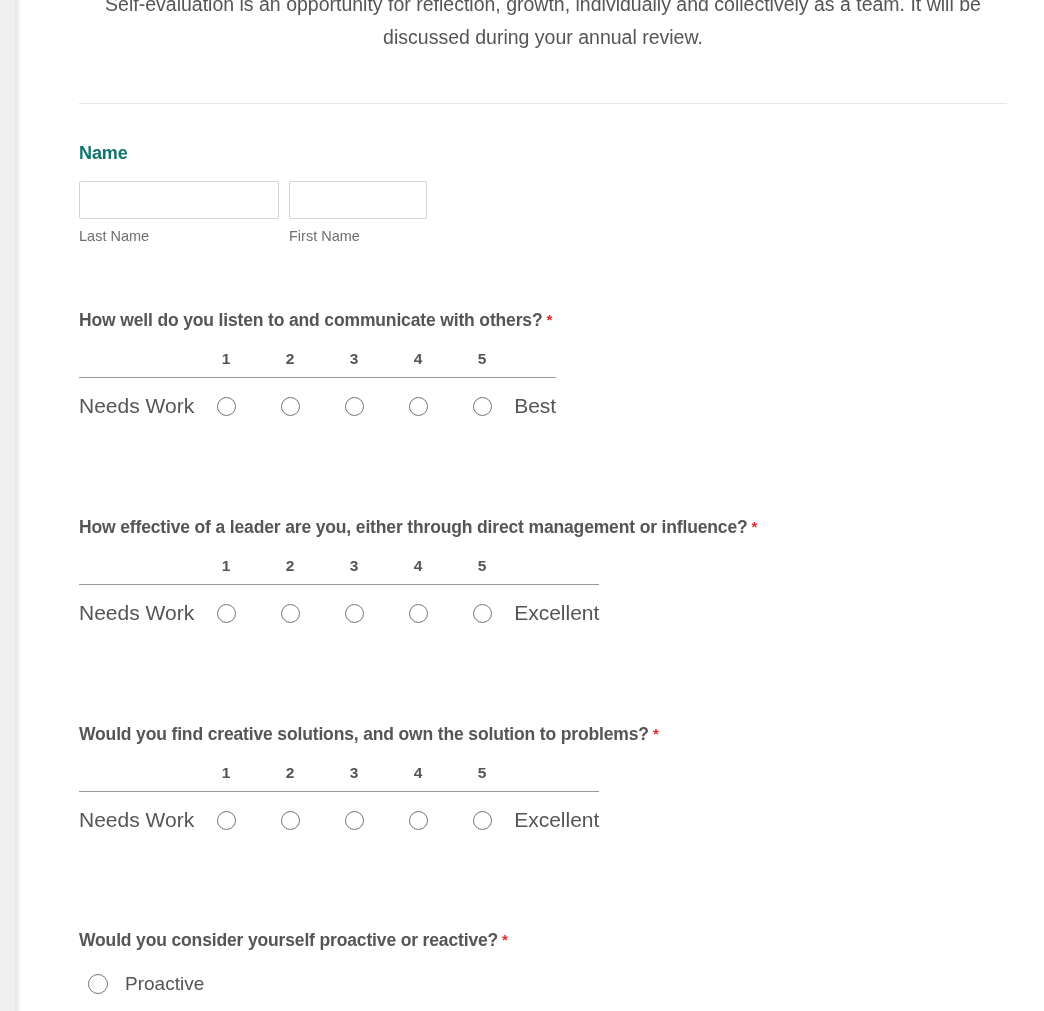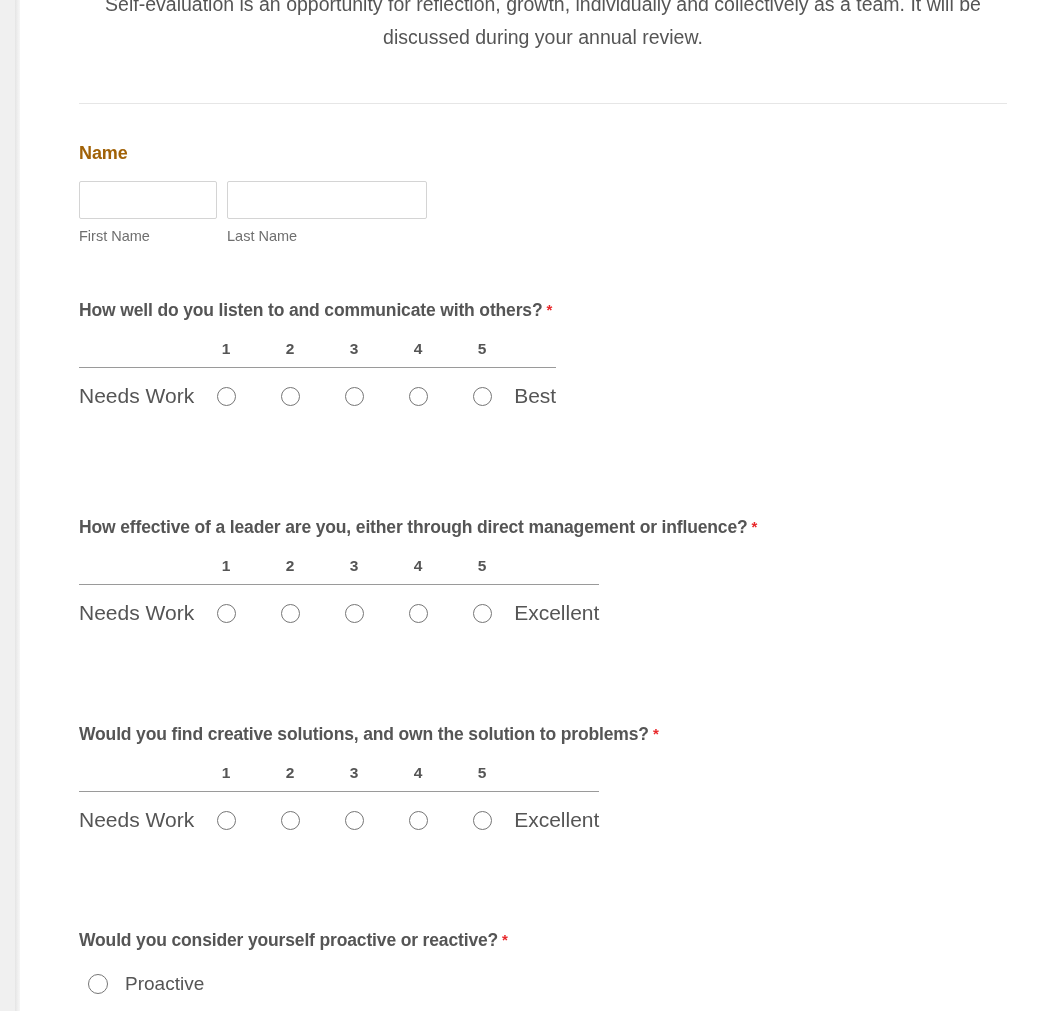--- a/index.html
+++ b/index.html
@@ -52,21 +52,21 @@
     top: 103px;
     width: 928px;
     height: 1px;
     background: #e6e6e6;
   }
   
   .name-block { position: absolute; left: 59px; top: 143px; }
   .field-heading {
     font-size: 18px;
     font-weight: bold;
-    color: #a16207;
+    color: #0f766e;
     margin: 0 0 17px 0;
     letter-spacing: -0.1px;
   }
   .name-inputs { display: flex; gap: 10px; }
   .name-col { display: flex; flex-direction: column; }
   .text-input {
     height: 38px;
     box-sizing: border-box;
     border: 1px solid #d4d4d4;
     border-radius: 2px;
@@ -167,31 +167,31 @@
 <div class="form-card">
 
   <div class="intro-text">Self-evaluation is an opportunity for reflection, growth, individually and collectively as a team. It will be discussed during your annual review.</div>
 
   <div class="divider"></div>
 
   <div class="name-block">
     <div class="field-heading">Name</div>
     <div class="name-inputs">
       <div class="name-col">
+        <input class="text-input input-last" type="text" value="" style="">
+        <div class="sub-label">Last Name</div>
+      </div>
+      <div class="name-col">
         <input class="text-input input-first" type="text" value="" style="">
         <div class="sub-label">First Name</div>
       </div>
-      <div class="name-col">
-        <input class="text-input input-last" type="text" value="" style="">
-        <div class="sub-label">Last Name</div>
-      </div>
-    </div>
-  </div>
-
-  <div class="question" id="q0" style="top:300px;">
+    </div>
+  </div>
+
+  <div class="question" id="q0" style="top:310px;">
     <div class="q-title">
       <span>How well do you listen to and communicate with others?</span><span class="req-star">*</span>
     </div>
     <table class="scale-table">
       <thead>
         <tr>
           <th class="side-head"></th>
           <th class="col-num">1</th>
           <th class="col-num">2</th>
           <th class="col-num">3</th>

